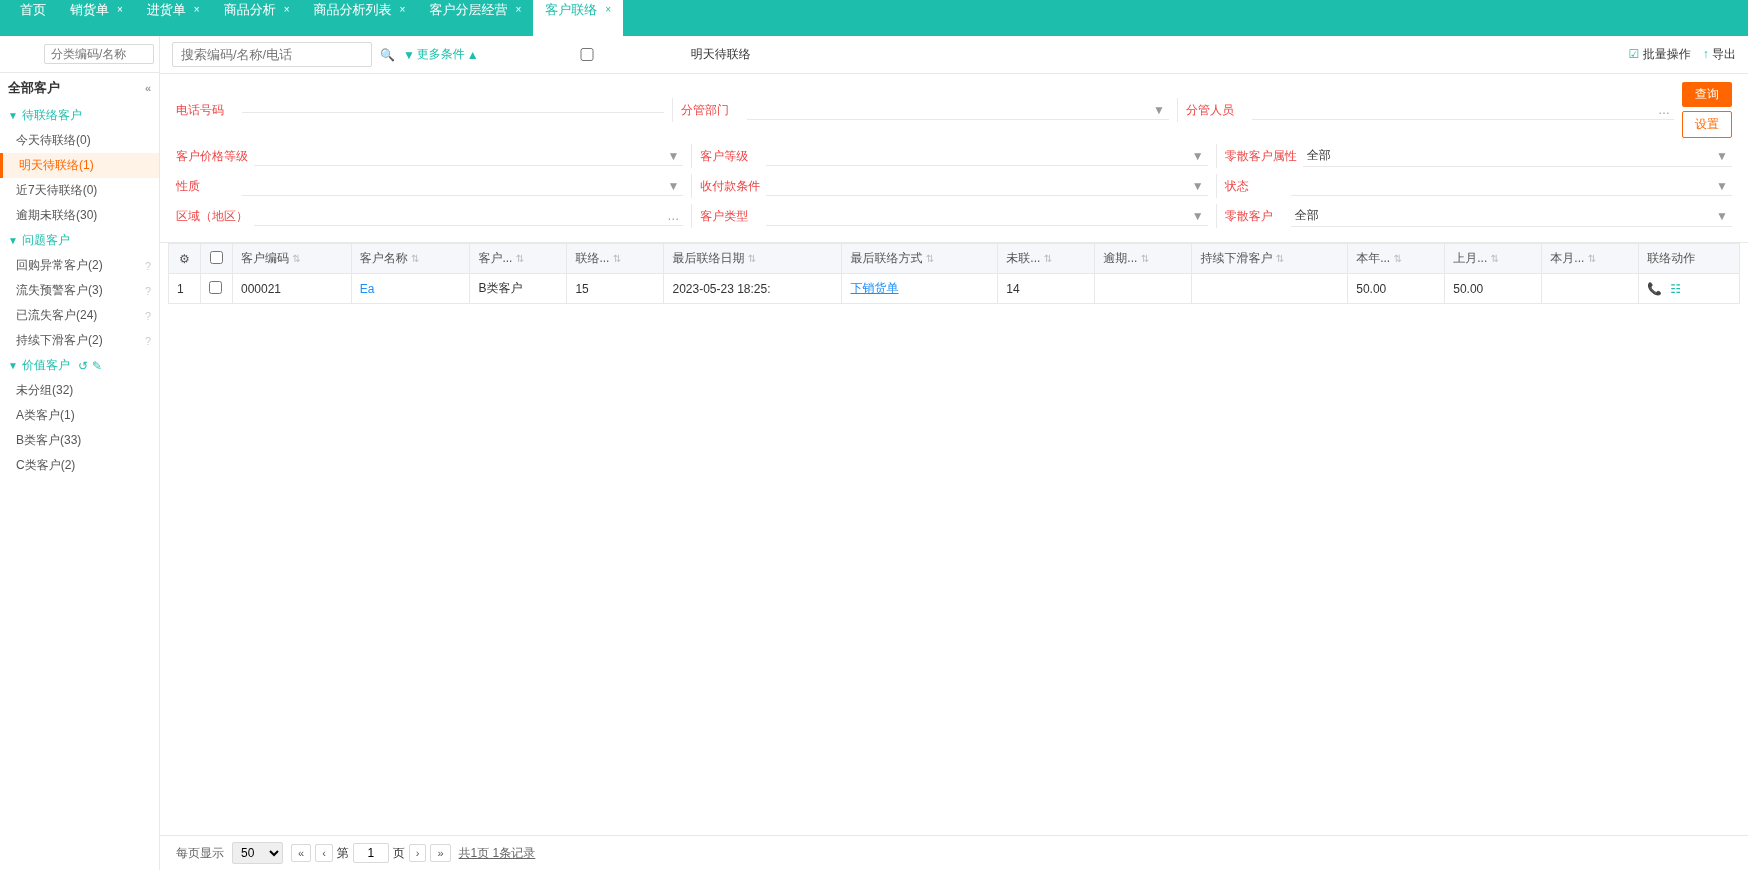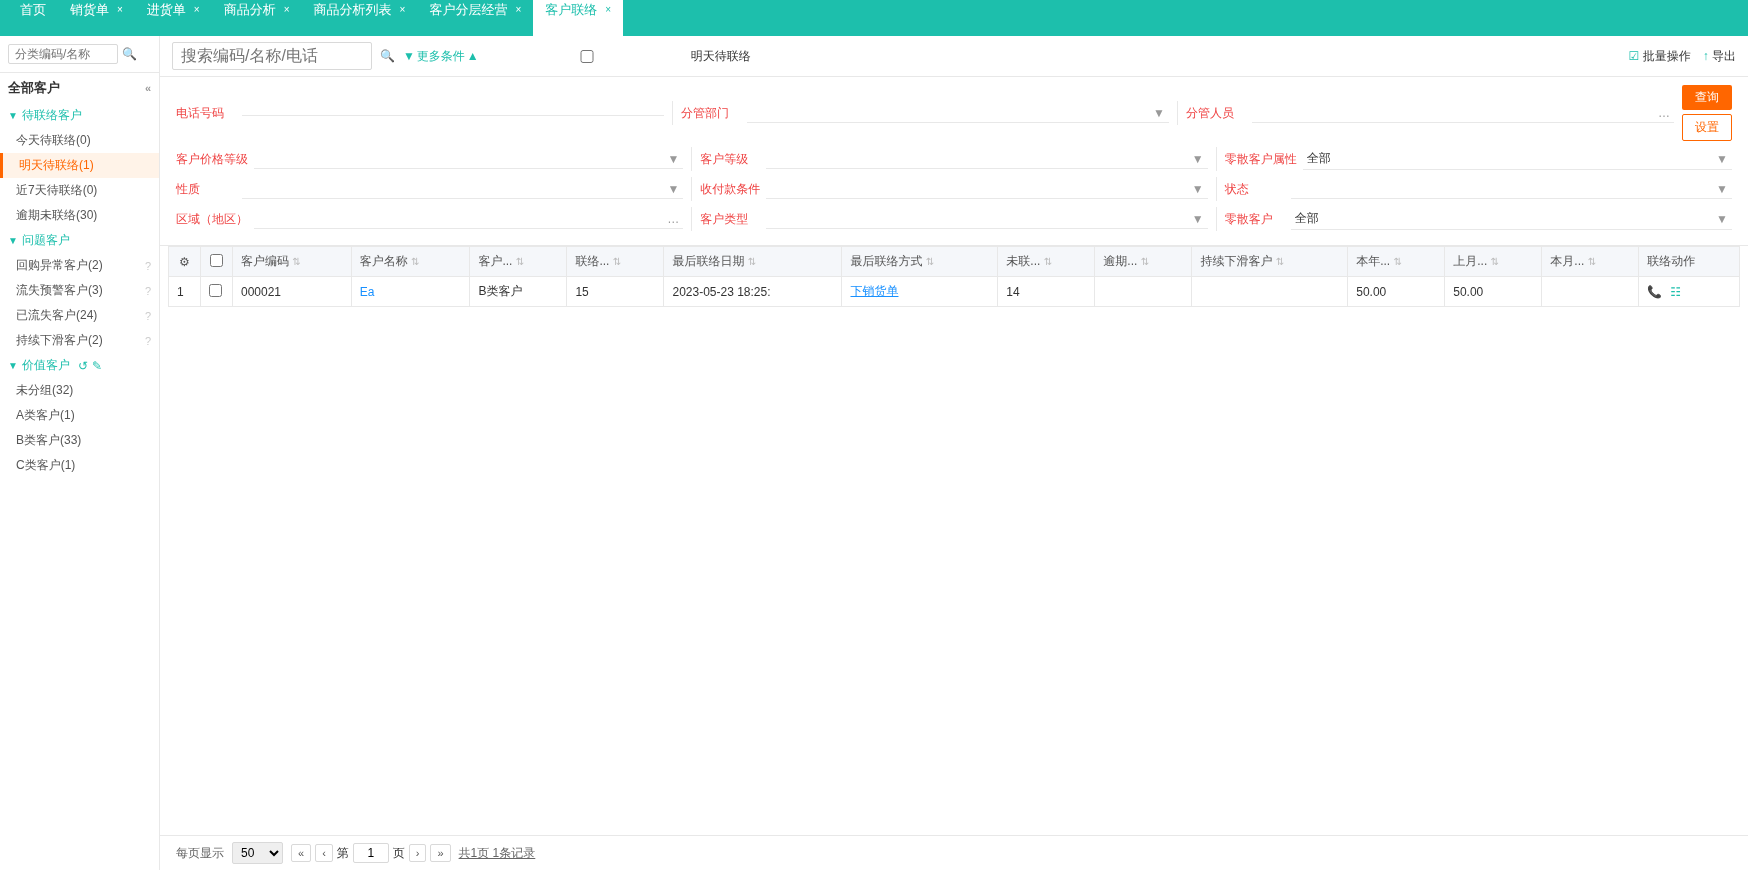--- a/index.html
+++ b/index.html
@@ -47,20 +47,21 @@
       padding: 8px;
       border-bottom: 1px solid #e8e8e8;
     }
     .sidebar-search input {
       border: 1px solid #d9d9d9;
       border-radius: 2px;
       padding: 2px 6px;
       font-size: 12px;
       width: 110px;
       outline: none;
+      margin-left: 36px;
     }
     .sidebar-search .search-btn {
       margin-left: 4px;
       cursor: pointer;
       color: #999;
     }
     .sidebar-group-header {
       display: flex;
       align-items: center;
       justify-content: space-between;
@@ -107,21 +108,21 @@
       display: flex;
       align-items: center;
       gap: 8px;
       border-bottom: 1px solid #e8e8e8;
     }
     .search-bar input {
       border: 1px solid #d9d9d9;
       border-radius: 2px;
       padding: 4px 8px;
       width: 200px;
-      font-size: 16px;
+      font-size: 13px;
       outline: none;
     }
     .search-bar .search-icon { color: #1dbfac; cursor: pointer; }
     .filter-btn {
       color: #1dbfac;
       cursor: pointer;
       display: flex;
       align-items: center;
       gap: 2px;
       font-size: 12px;
@@ -362,21 +363,21 @@
     <div class="sidebar-item">
       <span>未分组(32)</span>
     </div>
     <div class="sidebar-item">
       <span>A类客户(1)</span>
     </div>
     <div class="sidebar-item">
       <span>B类客户(33)</span>
     </div>
     <div class="sidebar-item">
-      <span>C类客户(1)</span>
+      <span>C类客户(2)</span>
     </div>
   </div>
 
   <div class="content-area">
 
     <div class="search-bar">
       <input type="text" style="width: 200px;" placeholder="搜索编码/名称/电话">
       <span class="search-icon">🔍</span>
       <span class="filter-btn">
         <span style="color:#1dbfac;">▼</span>

